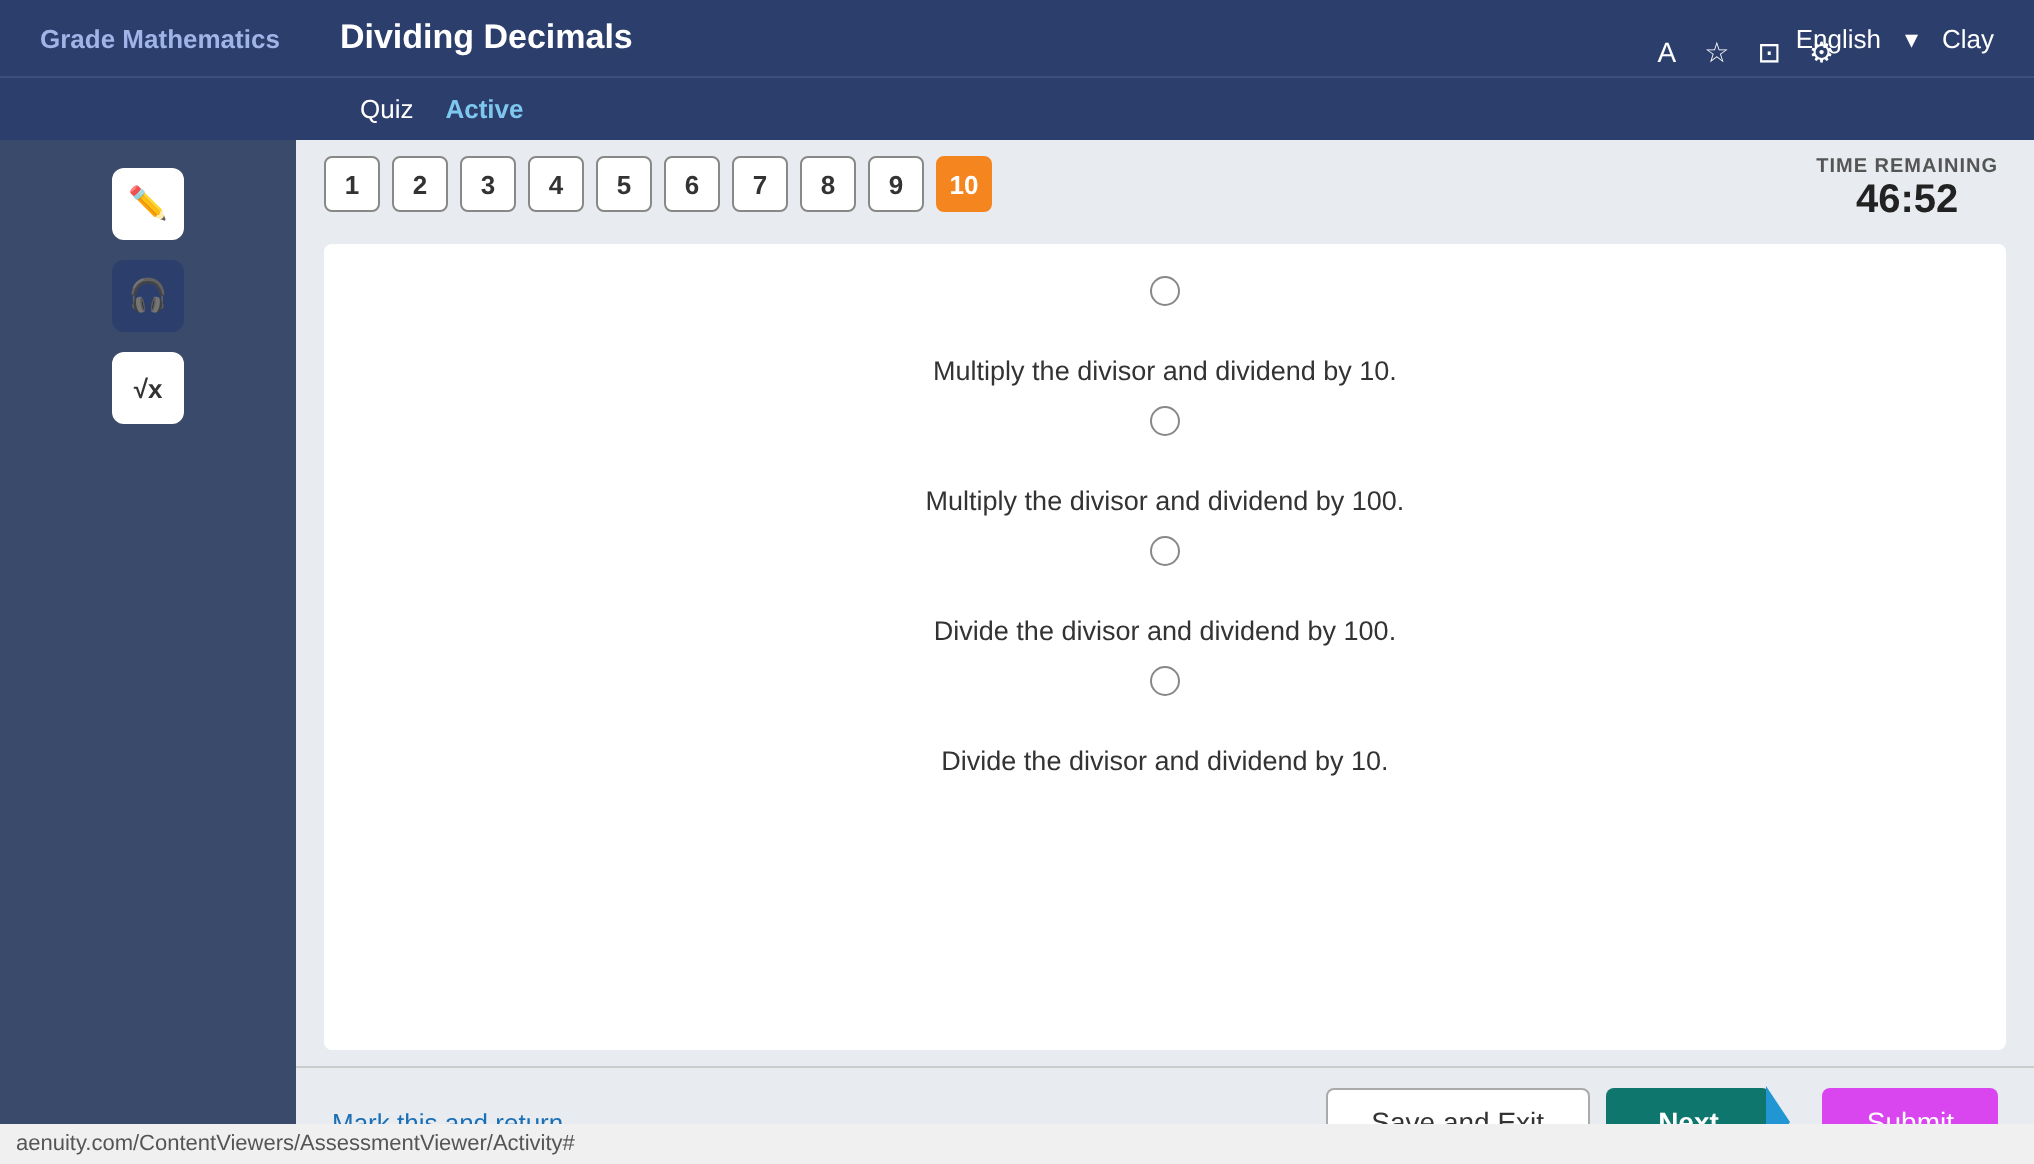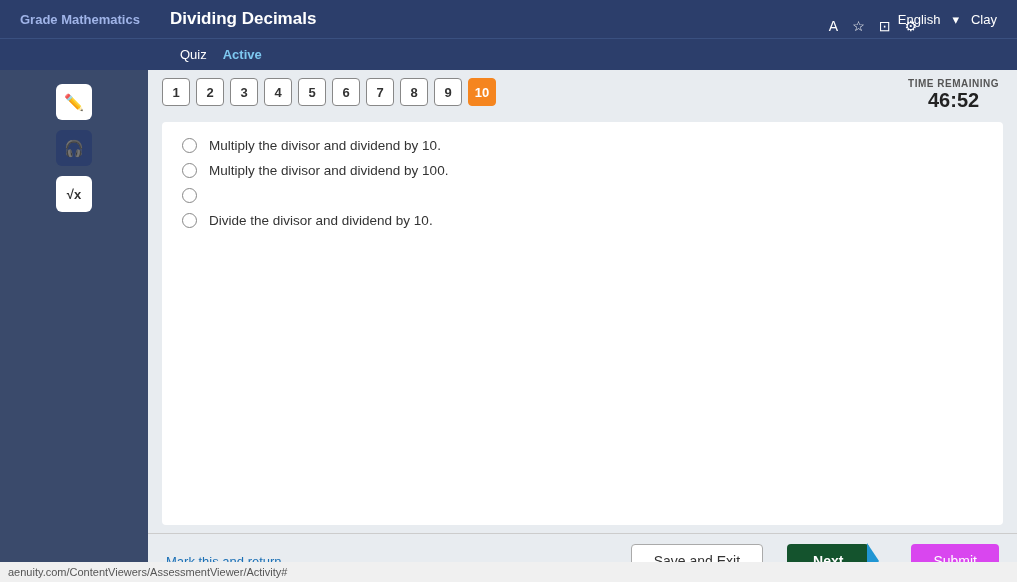--- a/index.html
+++ b/index.html
@@ -177,25 +177,26 @@
       color: #222;
       margin-bottom: 16px;
       line-height: 1.5;
     }
     .question-text .highlight {
       font-weight: bold;
     }
     .answer-option {
       display: flex;
       align-items: center;
-      gap: 12px;
+      gap: 25px;
       margin-bottom: 10px;
       font-size: 13.5px;
       color: #333;
       cursor: pointer;
+      flex-direction: column;
     }
     .radio-circle {
       width: 15px;
       height: 15px;
       border-radius: 50%;
       border: 1.5px solid #888;
       display: inline-block;
       flex-shrink: 0;
     }
 
@@ -209,33 +210,33 @@
       border-top: 1px solid #ccc;
     }
     .mark-return-link {
       color: #1a6fb5;
       font-size: 13px;
       text-decoration: underline;
       cursor: pointer;
     }
     .footer-buttons {
       display: flex;
-      gap: 24px;
+      gap: 8px;
     }
     .btn-save-exit {
       background: white;
       border: 1.5px solid #aaa;
       padding: 8px 22px;
       font-size: 14px;
       cursor: pointer;
       border-radius: 4px;
       color: #333;
     }
     .btn-next {
-      background: #14532d;
+      background: #0f766e;
       border: none;
       padding: 0 26px;
       font-size: 14px;
       cursor: pointer;
       border-radius: 4px;
       color: white;
       font-weight: bold;
       position: relative;
     }
     .btn-next::after {
@@ -346,20 +347,21 @@
       <div class="answer-option">
         <span class="radio-circle"></span>
         <span>Multiply the divisor and dividend by 10.</span>
       </div>
       <div class="answer-option">
         <span class="radio-circle"></span>
         <span>Multiply the divisor and dividend by 100.</span>
       </div>
       <div class="answer-option">
         <span class="radio-circle"></span>
+        <span>Divide the divisor and dividend by 100.</span>
       </div>
       <div class="answer-option">
         <span class="radio-circle"></span>
         <span>Divide the divisor and dividend by 10.</span>
       </div>
     </div>
 
     <div class="footer-actions">
       <span class="mark-return-link">Mark this and return</span>
       <div class="footer-buttons">

